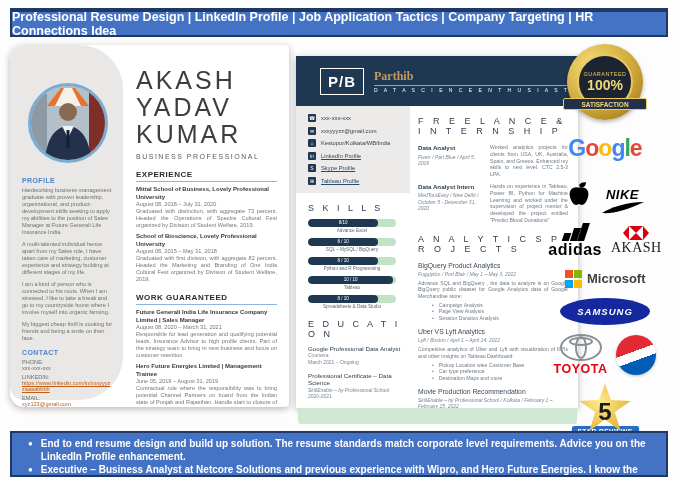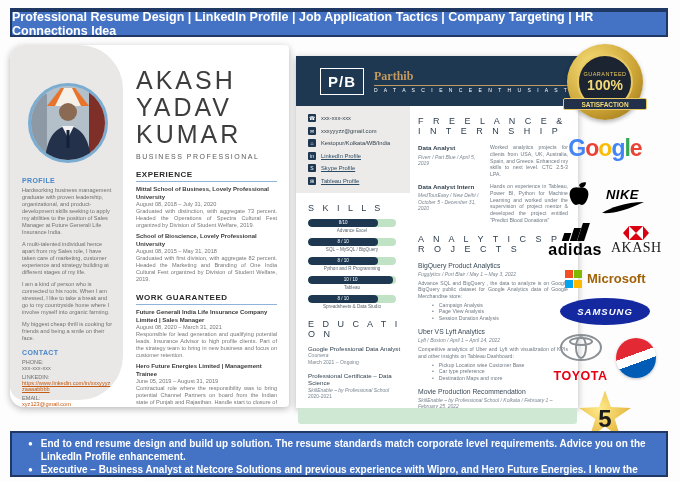--- a/index.html
+++ b/index.html
@@ -103,31 +103,31 @@
   .ad-bars{display:flex;align-items:flex-end;gap:1.5px;height:18px;}
   .ad-bars i{display:block;width:7px;background:#000;transform:skewX(-18deg);}
   .ad-b1{height:8px;} .ad-b2{height:13px;} .ad-b3{height:18px;}
   .adidas-word{font-size:16px;font-weight:bold;color:#000;letter-spacing:.5px;}
   .hsbc{display:flex;flex-direction:column;align-items:center;}
   .hsbc-word{font-family:"Liberation Serif",serif;font-size:14px;color:#222;letter-spacing:.5px;}
   .ms-row{display:flex;align-items:center;gap:5px;margin-top:11px;}
   .ms-grid{display:grid;grid-template-columns:8px 8px;grid-template-rows:8px 8px;gap:1.5px;}
   .ms-grid i{display:block;}
   .ms-1{background:#F25022;} .ms-2{background:#7FBA00;} .ms-3{background:#00A4EF;} .ms-4{background:#FFB900;}
-  .ms-word{font-size:13px;color:#a16207;font-weight:600;}
+  .ms-word{font-size:13px;color:#404040;font-weight:600;}
   .samsung{margin-top:10px;width:90px;height:27px;background:#1428A0;border-radius:50%;display:flex;
            align-items:center;justify-content:center;color:#fff;font-weight:bold;font-style:italic;
            font-size:9.5px;letter-spacing:1px;}
   .toyota{display:flex;flex-direction:column;align-items:center;}
   .ty-emblem{position:relative;width:42px;height:27px;}
   .ty-o{position:absolute;border:2.5px solid #8a8f94;border-radius:50%;}
   .ty-outer{left:0;top:0;width:42px;height:27px;}
   .ty-vert{left:15px;top:2px;width:12px;height:23px;}
   .ty-horz{left:9px;top:3px;width:24px;height:9px;}
-  .ty-word{color:#E60012;font-weight:bold;font-size:12.5px;letter-spacing:.5px;margin-top:8px;}
+  .ty-word{color:#E60012;font-weight:bold;font-size:12.5px;letter-spacing:.5px;margin-top:1px;}
   .pepsi{width:40px;height:40px;border-radius:50%;
          background:linear-gradient(-20deg,#005CB4 40%,#ffffff 40% 58%,#E32934 58%);
          box-shadow:0 1px 3px rgba(0,0,0,.25);}
   .rev-badge{margin-top:8px;position:relative;width:86px;height:64px;display:flex;flex-direction:column;align-items:center;}
   .rev-star{width:54px;height:50px;background:radial-gradient(circle at 40% 35%,#ffe98a,#e3b53b 70%);
             clip-path:polygon(50% 0%,61% 33%,98% 35%,68% 57%,79% 95%,50% 72%,21% 95%,32% 57%,2% 35%,39% 33%);
             display:flex;align-items:center;justify-content:center;}
   .rev-num{font-size:24px;font-weight:bold;color:#1b1b1b;margin-top:6px;}
   .rev-ribbon{margin-top:-8px;background:#2d6bbf;color:#fff;font-size:6.5px;font-weight:bold;letter-spacing:.5px;
               padding:2px 6px;border-radius:2px;box-shadow:0 1px 2px rgba(0,0,0,.3);}

